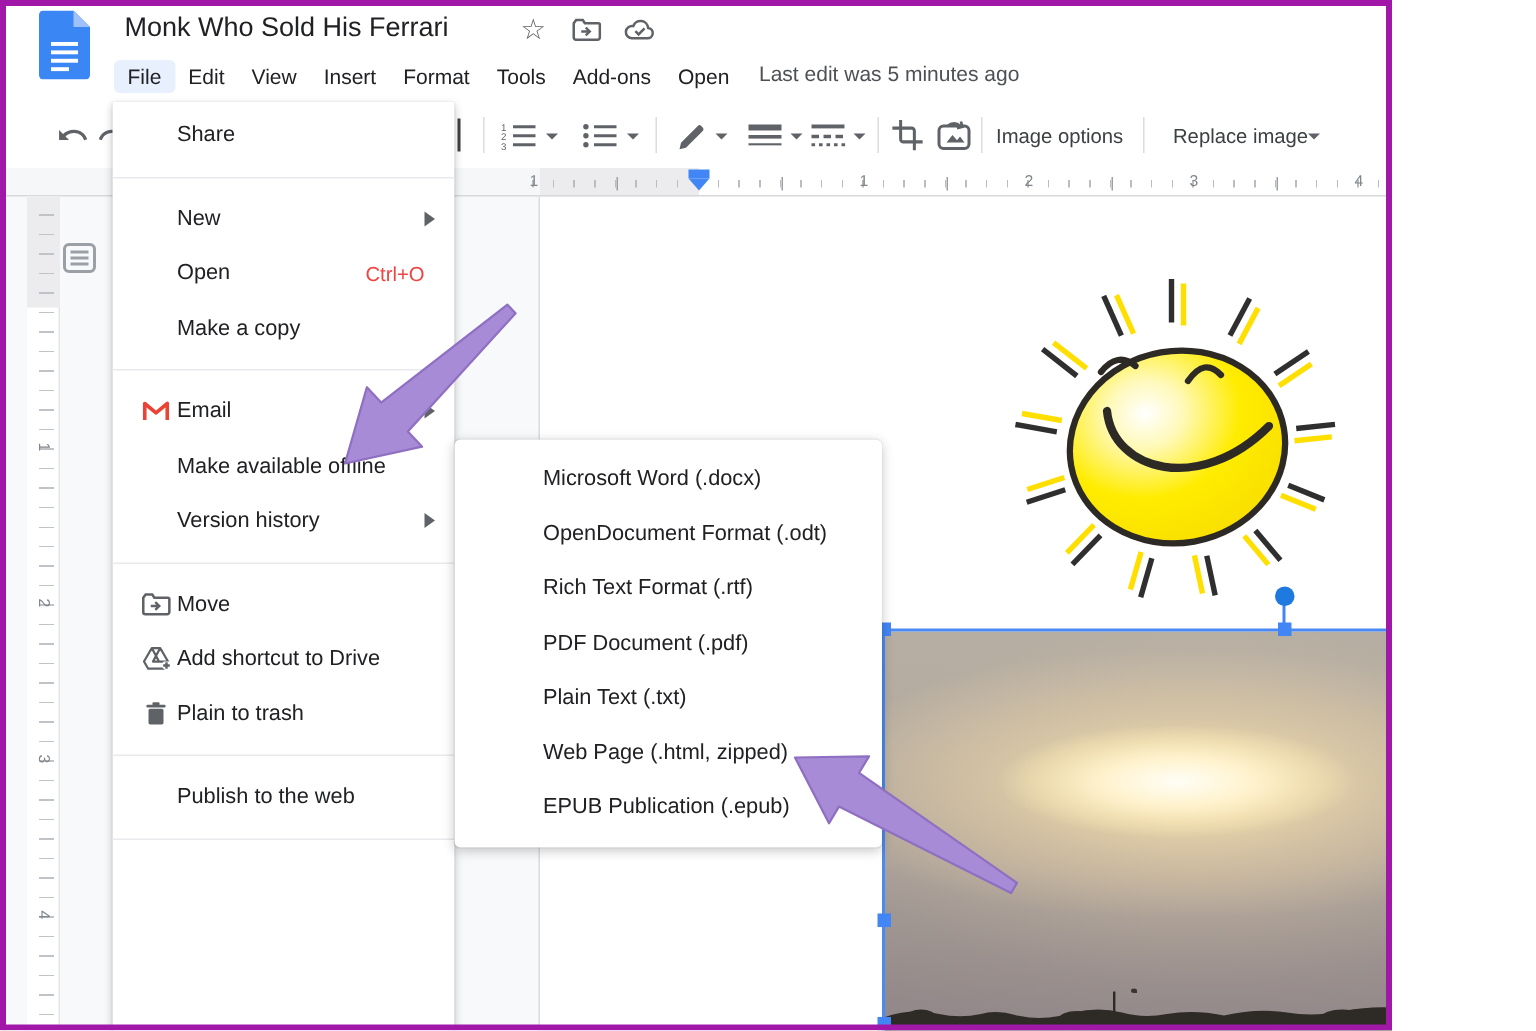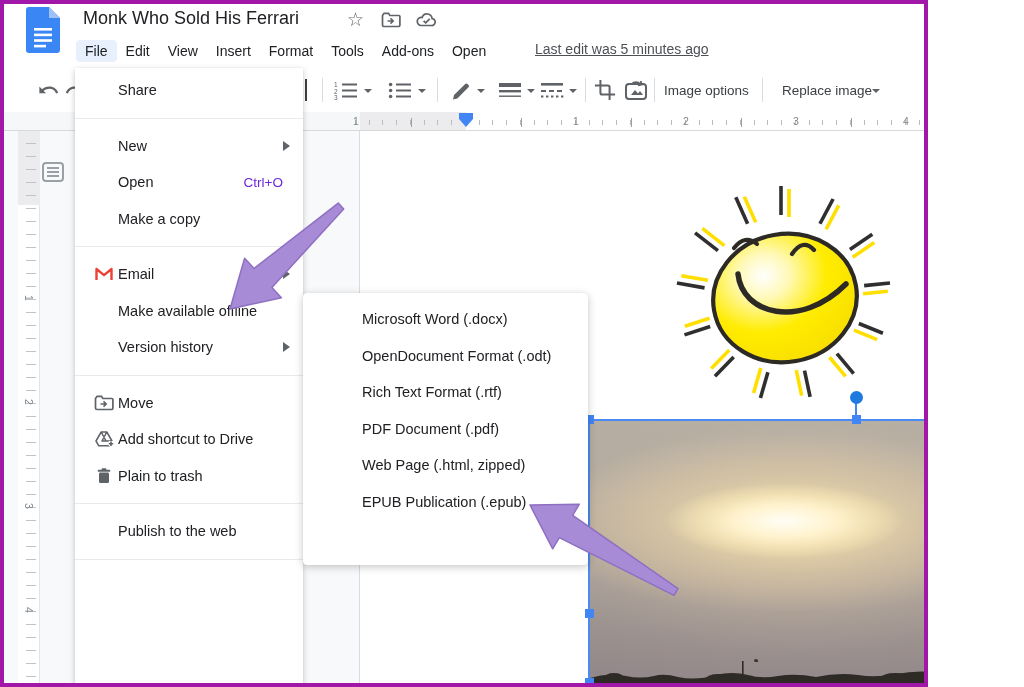--- a/index.html
+++ b/index.html
@@ -12,21 +12,21 @@
   #header{left:0;top:0;width:1024px;height:112px;background:#fff;z-index:3;}
   #docs-icon{left:26px;top:7px;}
   #doc-title{left:83px;top:8px;font-size:18px;color:#202124;white-space:nowrap;}
   .title-ico{top:10px;color:#5f6368;}
   #star-ico{left:347px;font-size:19px;top:8px;}
   #folder-ico{left:381px;top:11px;}
   #cloud-ico{left:416px;top:11px;}
   #menubar{left:76px;top:38px;height:24px;display:flex;align-items:flex-end;font-size:14px;color:#202124;}
   .menu{padding:3px 9px;border-radius:4px;cursor:default;white-space:nowrap;}
   .menu.active{background:#e8f0fe;}
-  #last-edit{left:535px;top:41px;font-size:14px;color:#4d5156;text-decoration:underline;white-space:nowrap;}
+  #last-edit{left:506px;top:41px;font-size:14px;color:#4d5156;white-space:nowrap;}
   
   .tb-ic{position:absolute;top:79px;}
   .tb-div{position:absolute;top:78px;width:1px;height:24px;background:#dadce0;}
   .tb-caret{position:absolute;top:89px;width:0;height:0;border-left:4px solid transparent;border-right:4px solid transparent;border-top:4px solid #5f6368;}
   .tb-label{position:absolute;top:83px;font-size:13.5px;color:#3c4043;white-space:nowrap;}
   
   #workspace{left:0;top:112px;width:1024px;height:575px;background:#f8f9fa;}
   #hruler{left:0;top:112px;width:1024px;height:19px;background:#f6f7f8;z-index:2;}
   #hruler .margin{position:absolute;left:360px;top:0;width:106px;height:19px;background:#ececee;}
   #hruler .page{position:absolute;left:466px;top:0;right:0;height:19px;background:#fff;}
@@ -57,21 +57,21 @@
   .handle{position:absolute;width:9px;height:9px;background:#4285f4;z-index:3;}
   #rot-stem{position:absolute;left:265px;top:-18px;width:2px;height:16px;background:#4285f4;}
   #rot-handle{position:absolute;left:260px;top:-30px;width:13px;height:13px;border-radius:50%;background:#1f7ae0;}
   #bird{position:absolute;left:164px;top:238px;width:4px;height:3px;background:#3a352e;border-radius:50% 50% 0 50%;}
   
   #file-menu{left:75px;top:68px;width:228px;height:624px;background:#fff;z-index:10;
     border-radius:0 0 4px 4px;box-shadow:0 2px 6px rgba(0,0,0,.22),0 0 1px rgba(0,0,0,.12);padding-top:4px;box-sizing:border-box;}
   .fm-item{position:relative;height:36.5px;display:flex;align-items:center;padding-left:43px;font-size:14.5px;color:#202124;cursor:default;}
   .fm-item.hl{background:#ededed;}
   .fm-icon{position:absolute;left:19px;top:50%;transform:translateY(-50%);width:20px;height:20px;}
-  .fm-short{position:absolute;right:20px;color:#6d28d9;font-size:13.5px;}
+  .fm-short{position:absolute;right:20px;color:#ef4444;font-size:13.5px;}
   .fm-sub{position:absolute;right:13px;top:50%;margin-top:-5px;width:0;height:0;
     border-top:5px solid transparent;border-bottom:5px solid transparent;border-left:7px solid #5f6368;}
   .fm-divider{border-top:1px solid #e8eaed;margin:9px 0;}
   #dl-menu{left:303px;top:293px;width:285px;height:272px;background:#fff;z-index:11;border-radius:4px;
     box-shadow:0 2px 8px rgba(0,0,0,.22),0 0 1px rgba(0,0,0,.12);padding:8px 16px;box-sizing:border-box;}
   .dl-item{height:36.5px;display:flex;align-items:center;padding-left:43px;font-size:14.5px;color:#202124;cursor:default;}
   
   #arrows{left:0;top:0;width:1024px;height:687px;z-index:20;pointer-events:none;}
 </style>
 </head>
@@ -361,20 +361,23 @@
     <div class="dl-item">
         <span>OpenDocument Format (.odt)</span>
       </div>
     <div class="dl-item">
         <span>Rich Text Format (.rtf)</span>
       </div>
     <div class="dl-item">
         <span>PDF Document (.pdf)</span>
       </div>
     <div class="dl-item">
+        <span>Plain Text (.txt)</span>
+      </div>
+    <div class="dl-item">
         <span>Web Page (.html, zipped)</span>
       </div>
     <div class="dl-item">
         <span>EPUB Publication (.epub)</span>
       </div>
   </div>
 
   <svg id="arrows" class="abs" width="1024" height="687" viewBox="0 0 1024 687">
     <polygon points="338.3,203.1 254.1,268.4 244.6,258.2 230,309 281.4,297.8 271.9,287.6 343.7,208.9" fill="#a78bd6" stroke="#8f6fc2" stroke-width="1.5" stroke-linejoin="round"></polygon>
     <polygon points="678,588.6 572.7,515.3 579.3,504.2 530,505 552.7,548.8 559.3,537.7 674,595.4" fill="#a78bd6" stroke="#8f6fc2" stroke-width="1.5" stroke-linejoin="round"></polygon>

